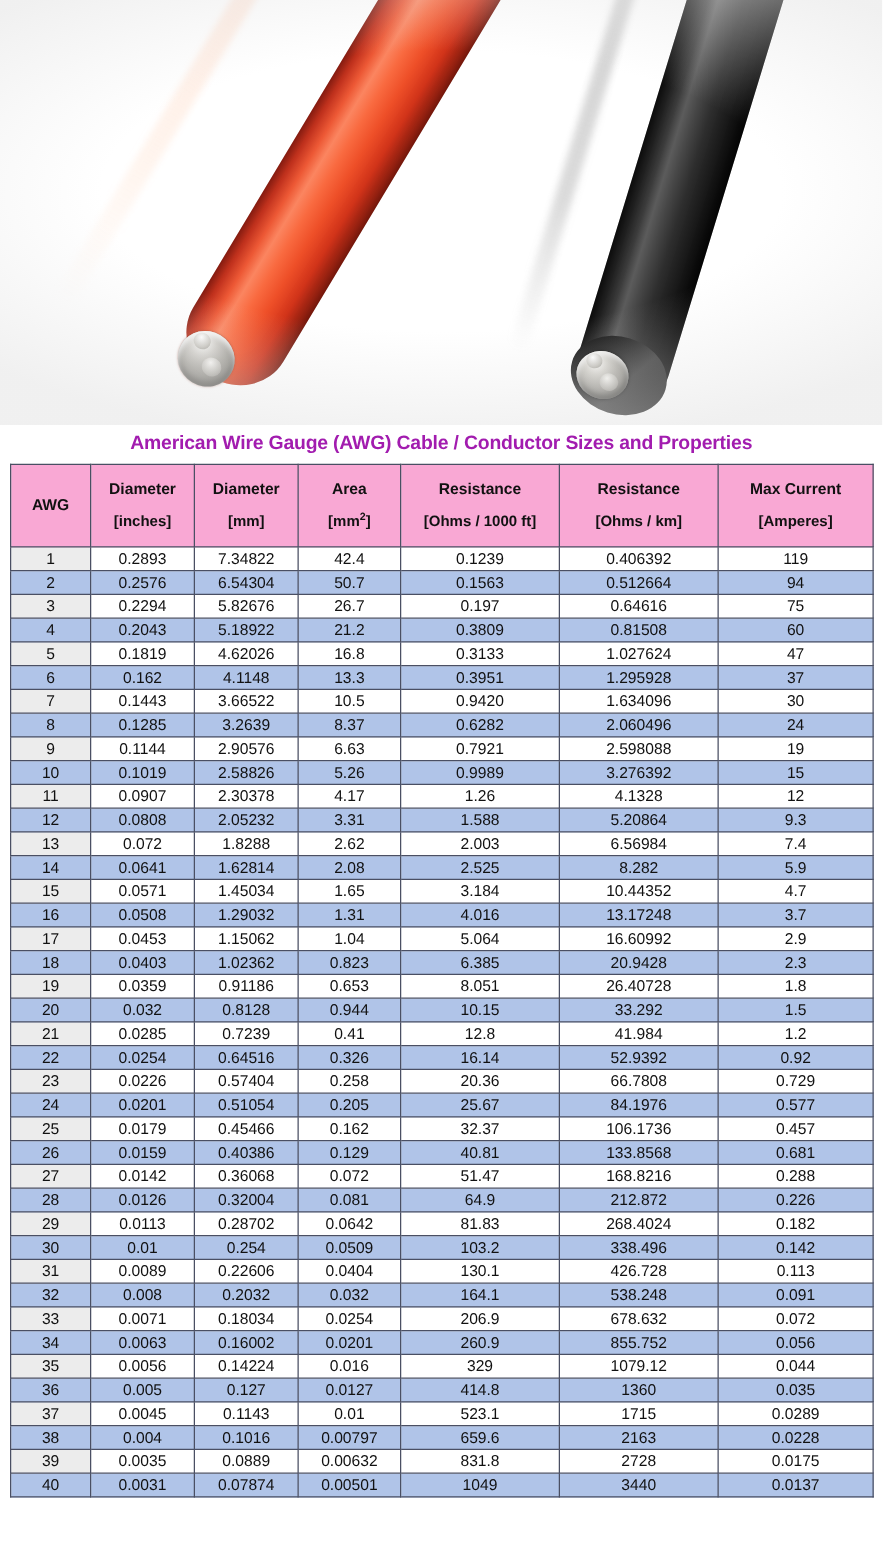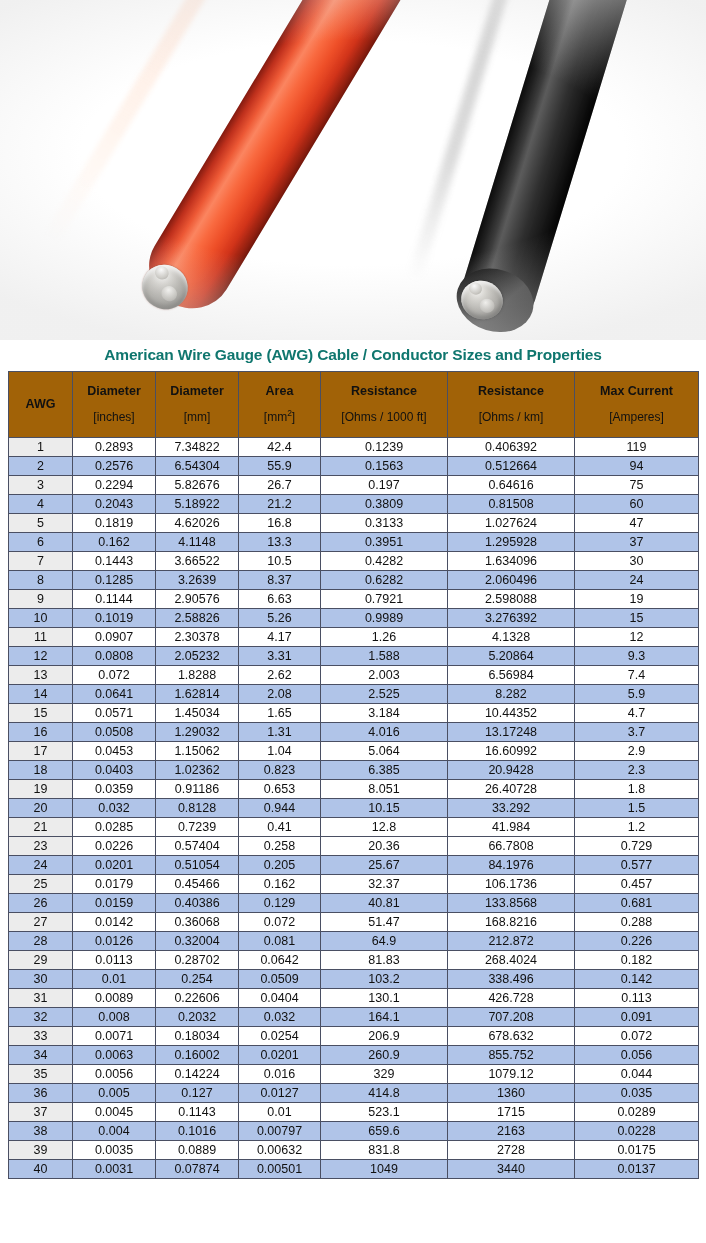--- a/index.html
+++ b/index.html
@@ -190,21 +190,21 @@
   .strands-black::after {
     left: 20px; top: 16px; width: 15px; height: 14px;
     background: radial-gradient(circle at 35% 32%, #f4f3ef 0%, #b6b4ae 60%, #85837d 100%);
   }
 
   
   #table-title {
     text-align: center;
     font-size: 15.5px;
     font-weight: bold;
-    color: #0f766e;
+    color: #a21caf;
     letter-spacing: -0.15px;
     padding: 6px 0 7px 0;
     white-space: nowrap;
   }
 
   
   #awg-table-wrap {
     padding: 0 8px;
   }
   table#awg-table {
@@ -226,34 +226,34 @@
   #awg-table td {
     border: 1px solid #4a4f63;
     text-align: center;
     padding: 0;
     line-height: 1.15;
     vertical-align: middle;
   }
 
   
   #awg-table thead th {
-    background: #a16207;
+    background: #f9a8d4;
     font-weight: bold;
     font-size: 12.5px;
     height: 66px;
     padding: 4px 2px;
   }
   #awg-table thead th .hdr-main {
     display: block;
     font-weight: bold;
     margin-bottom: 13px;
   }
   #awg-table thead th .hdr-unit {
     display: block;
-    font-weight: normal;
+    font-weight: bold;
     font-size: 12px;
   }
   #awg-table thead th.th-awg {
     vertical-align: middle;
   }
   #awg-table thead th.th-awg .hdr-main {
     margin-bottom: 0;
   }
   .sup2 {
     font-size: 8.5px;
@@ -340,21 +340,21 @@
           <td class="cell-data">7.34822</td>
           <td class="cell-data">42.4</td>
           <td class="cell-data">0.1239</td>
           <td class="cell-data">0.406392</td>
           <td class="cell-data">119</td>
         </tr>
         <tr class="row-even">
           <td class="cell-awg">2</td>
           <td class="cell-data">0.2576</td>
           <td class="cell-data">6.54304</td>
-          <td class="cell-data">55.9</td>
+          <td class="cell-data">50.7</td>
           <td class="cell-data">0.1563</td>
           <td class="cell-data">0.512664</td>
           <td class="cell-data">94</td>
         </tr>
         <tr class="row-odd">
           <td class="cell-awg">3</td>
           <td class="cell-data">0.2294</td>
           <td class="cell-data">5.82676</td>
           <td class="cell-data">26.7</td>
           <td class="cell-data">0.197</td>
@@ -386,21 +386,21 @@
           <td class="cell-data">13.3</td>
           <td class="cell-data">0.3951</td>
           <td class="cell-data">1.295928</td>
           <td class="cell-data">37</td>
         </tr>
         <tr class="row-odd">
           <td class="cell-awg">7</td>
           <td class="cell-data">0.1443</td>
           <td class="cell-data">3.66522</td>
           <td class="cell-data">10.5</td>
-          <td class="cell-data">0.4282</td>
+          <td class="cell-data">0.9420</td>
           <td class="cell-data">1.634096</td>
           <td class="cell-data">30</td>
         </tr>
         <tr class="row-even">
           <td class="cell-awg">8</td>
           <td class="cell-data">0.1285</td>
           <td class="cell-data">3.2639</td>
           <td class="cell-data">8.37</td>
           <td class="cell-data">0.6282</td>
           <td class="cell-data">2.060496</td>
@@ -516,20 +516,29 @@
         </tr>
         <tr class="row-odd">
           <td class="cell-awg">21</td>
           <td class="cell-data">0.0285</td>
           <td class="cell-data">0.7239</td>
           <td class="cell-data">0.41</td>
           <td class="cell-data">12.8</td>
           <td class="cell-data">41.984</td>
           <td class="cell-data">1.2</td>
         </tr>
+        <tr class="row-even">
+          <td class="cell-awg">22</td>
+          <td class="cell-data">0.0254</td>
+          <td class="cell-data">0.64516</td>
+          <td class="cell-data">0.326</td>
+          <td class="cell-data">16.14</td>
+          <td class="cell-data">52.9392</td>
+          <td class="cell-data">0.92</td>
+        </tr>
         <tr class="row-odd">
           <td class="cell-awg">23</td>
           <td class="cell-data">0.0226</td>
           <td class="cell-data">0.57404</td>
           <td class="cell-data">0.258</td>
           <td class="cell-data">20.36</td>
           <td class="cell-data">66.7808</td>
           <td class="cell-data">0.729</td>
         </tr>
         <tr class="row-even">
@@ -603,21 +612,21 @@
           <td class="cell-data">130.1</td>
           <td class="cell-data">426.728</td>
           <td class="cell-data">0.113</td>
         </tr>
         <tr class="row-even">
           <td class="cell-awg">32</td>
           <td class="cell-data">0.008</td>
           <td class="cell-data">0.2032</td>
           <td class="cell-data">0.032</td>
           <td class="cell-data">164.1</td>
-          <td class="cell-data">707.208</td>
+          <td class="cell-data">538.248</td>
           <td class="cell-data">0.091</td>
         </tr>
         <tr class="row-odd">
           <td class="cell-awg">33</td>
           <td class="cell-data">0.0071</td>
           <td class="cell-data">0.18034</td>
           <td class="cell-data">0.0254</td>
           <td class="cell-data">206.9</td>
           <td class="cell-data">678.632</td>
           <td class="cell-data">0.072</td>

